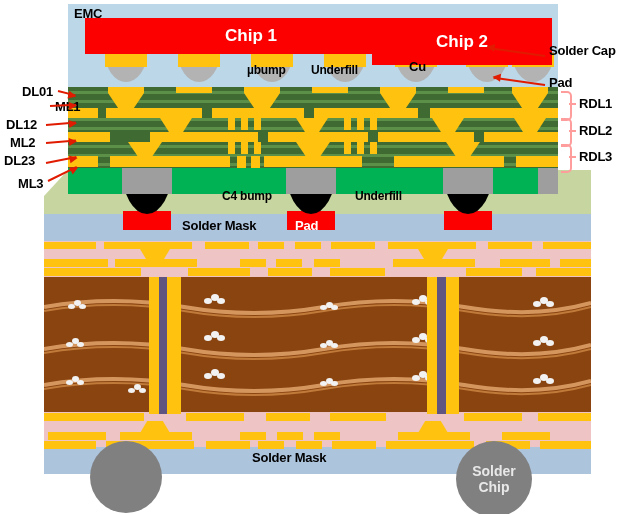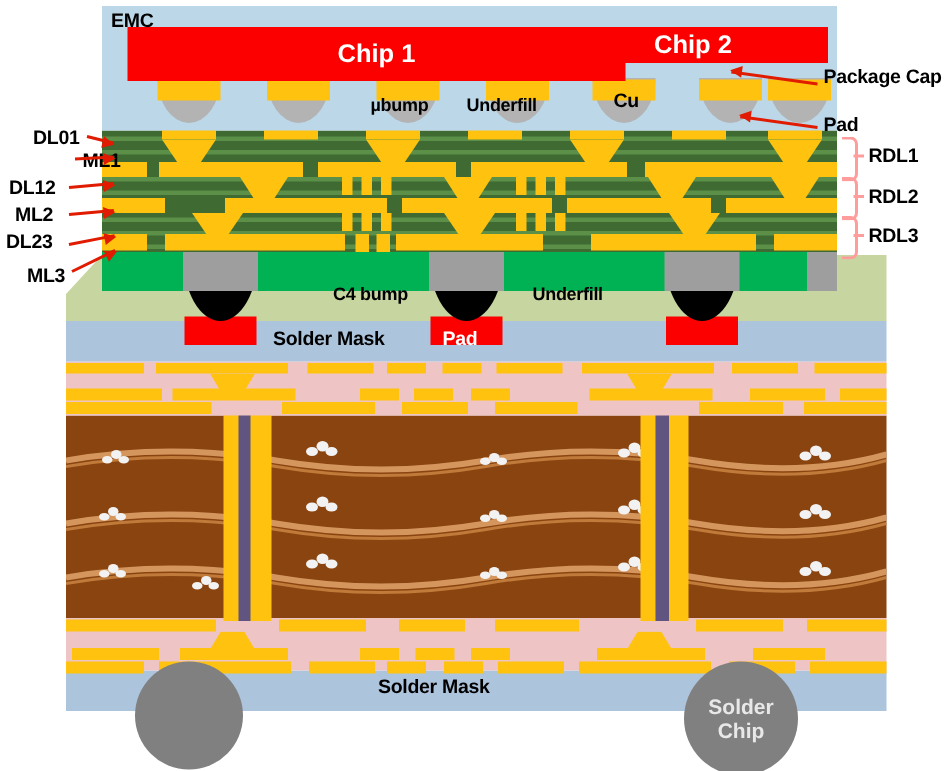--- a/index.html
+++ b/index.html
@@ -340,21 +340,21 @@
   <div class="cu" style="left:178px;top:53px;width:42px;height:14px;"></div>
   <div class="cu" style="left:251px;top:53px;width:42px;height:14px;"></div>
   <div class="cu" style="left:324px;top:53px;width:42px;height:14px;"></div>
   <div class="cu" style="left:395px;top:53px;width:42px;height:14px;"></div>
   <div class="cu" style="left:466px;top:53px;width:42px;height:14px;"></div>
   <div class="cu" style="left:512px;top:53px;width:42px;height:14px;"></div>
 
   <div class="chip" style="left:85px;top:18px;width:332px;height:36px;">
       <span>Chip 1</span>
   </div>
-  <div class="chip" style="left:372px;top:18px;width:180px;height:24px;">
+  <div class="chip" style="left:372px;top:18px;width:180px;height:47px;">
       <span>Chip 2</span>
   </div>
 
   <div class="lbl lbl-md" style="left:74px;top:7px;">EMC</div>
   <div class="lbl lbl-sm" style="left:219px;top:64px;margin-left:28px;">µbump</div>
   <div class="lbl lbl-sm" style="left:311px;top:64px;">Underfill</div>
   <div class="lbl lbl-md" style="left:409px;top:60px;color:#000;">Cu</div>
 
   <div class="lbl lbl-sm" style="left:222px;top:190px;">C4 bump</div>
   <div class="lbl lbl-sm" style="left:355px;top:190px;">Underfill</div>
@@ -372,21 +372,21 @@
   <div class="lbl lbl-md" style="left:4px;top:154px;">DL23</div>
   <div class="lbl lbl-md" style="left:18px;top:177px;">ML3</div>
 
   <div class="arw" style="left:58px;top:90px;width:18px;transform:rotate(14deg);"></div>
   <div class="arw" style="left:50px;top:105px;width:26px;transform:rotate(-3deg);"></div>
   <div class="arw" style="left:46px;top:124px;width:30px;transform:rotate(-5deg);"></div>
   <div class="arw" style="left:46px;top:142px;width:30px;transform:rotate(-5deg);"></div>
   <div class="arw" style="left:46px;top:162px;width:31px;transform:rotate(-11deg);"></div>
   <div class="arw" style="left:48px;top:180px;width:32px;transform:rotate(-26deg);"></div>
 
-  <div class="lbl lbl-md" style="left:549px;top:44px;">Package Cap</div>
+  <div class="lbl lbl-md" style="left:549px;top:44px;">Solder Cap</div>
   <div class="lbl lbl-md" style="left:549px;top:76px;">Pad</div>
   <div class="arw" style="left:545px;top:55px;width:58px;transform:rotate(188deg);"></div>
   <div class="arw" style="left:545px;top:84px;width:52px;transform:rotate(188deg);"></div>
 
   <div class="brk" style="left:561px;top:91px;width:9px;height:26px;"></div>
   <div class="brk-t" style="left:569px;top:103px;"></div>
   <div class="lbl lbl-md" style="left:579px;top:97px;">RDL1</div>
 
   <div class="brk" style="left:561px;top:118px;width:9px;height:25px;"></div>
   <div class="brk-t" style="left:569px;top:130px;"></div>

